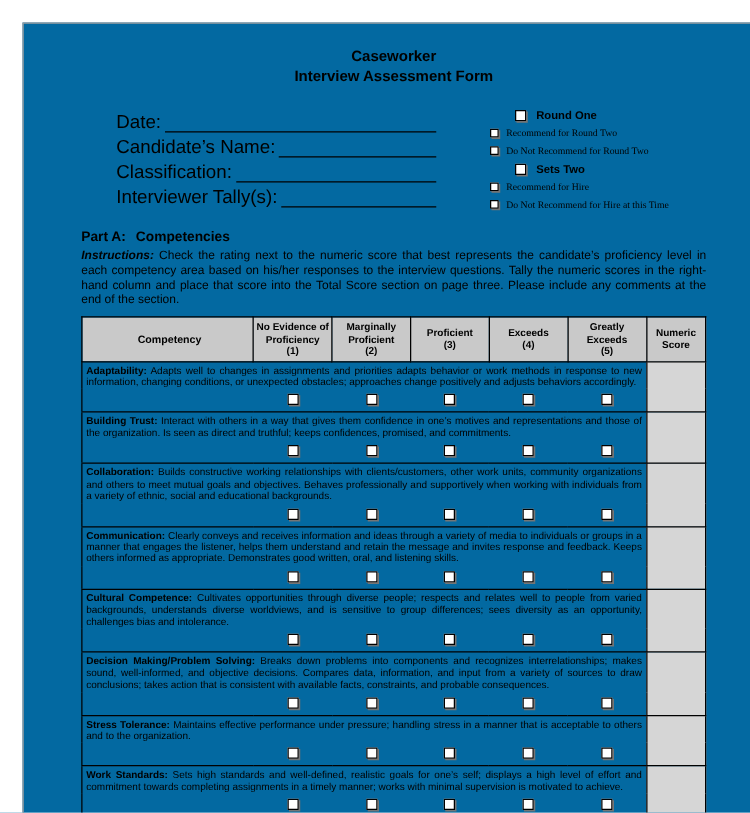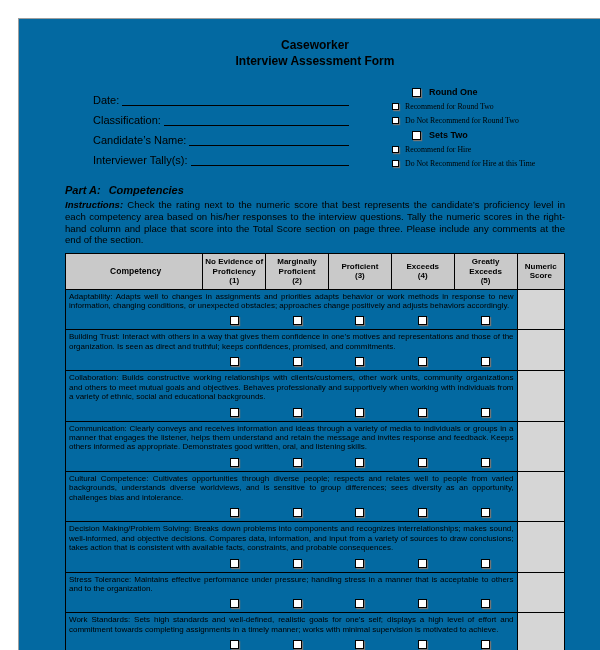--- a/index.html
+++ b/index.html
@@ -7,49 +7,49 @@
     font-family:"Liberation Sans","DejaVu Sans",sans-serif; color:#000; }
   .page { margin:18px; border:1px solid #9e9e9e; width:594px; height:644px;
     background:#0369a1; padding:18px 46px 0 46px; overflow:hidden; }
 
   .title-block { text-align:center; }
   .title-line { font-weight:bold; font-size:12px; line-height:1.35; }
 
   .form-section { display:flex; margin-top:17px; }
   .fields { margin-left:28px; width:256px; }
   .field { display:flex; align-items:flex-end; height:20px; }
-  .field-label { font-size:11px; padding-right:3px; white-space:nowrap; }
+  .field-label { font-size:15px; padding-right:3px; white-space:nowrap; }
   .field-line { flex:1; border-bottom:1px solid #000; height:14px; }
 
   .rounds { margin-left:auto; width:190px; padding-top:1px; }
   .round-main { display:flex; align-items:center; gap:8px; margin-bottom:5px;padding-left:37px; }
   .round-main .lbl { font-weight:bold; font-size:9px; }
   .round-sub { display:flex; align-items:center; gap:6px; margin:0 0 5px 17px;font-family:Liberation Serif, serif; }
   .round-sub .lbl { font-size:7.8px; }
 
   .cb { display:inline-block; background:#fff; border:1px solid #000;
     box-shadow:1.2px 1.2px 0 #757575; flex:none; }
   .cb.lg { width:9px; height:9px; }
   .cb.sm { width:7px; height:7px; }
   .cb.md { width:9px; height:9px; }
 
-  .parta { margin-top:11px; font-size:11px; font-weight:bold;font-style:italic; }
+  .parta { margin-top:11px; font-size:11px; font-weight:bold; }
   .parta .pa2 { margin-left:8px; }
   .instructions { margin-top:3px; font-size:9.6px; line-height:1.22; text-align:justify; }
   .instructions .ilabel { font-weight:bold; font-style:italic; }
 
   table { width:100%; border-collapse:collapse; margin-top:7px;
     border:1px solid #000; table-layout:fixed; }
   th { background:#c9c9c9; border:1px solid #000; font-size:8px;
     padding:3px 1px; line-height:1.18; vertical-align:middle; font-weight:bold; }
   th .hl, th .hn { display:block; text-align:center; }
   .th-comp { text-align:center; padding-left:4px; font-size:8.5px; }
   td.desc { font-size:8px; line-height:1.18; padding:2px 3px 1px 3px;
     border-top:1px solid #000; text-align:justify; }
-  td.desc .term { font-weight:normal; }
+  td.desc .term { font-weight:bold; }
   td.score { background:#d6d6d6; border:1px solid #000; }
   tr.check-row td { height:13px; text-align:center; vertical-align:middle; }
   tr.total-row td { border-top:1px solid #000; }
   td.total-label { text-align:right; font-weight:bold; font-size:9.5px; padding:3px 5px 4px 0; }
   td.total-score { background:#bcbcbc; border:1px solid #000; }
 </style>
 </head>
 <body>
 
 <div class="page">
@@ -59,25 +59,25 @@
     <div class="title-line">Interview Assessment Form</div>
   </div>
 
   <div class="form-section">
     <div class="fields">
       <div class="field">
         <span class="field-label">Date:</span>
         <span class="field-line"></span>
       </div>
       <div class="field">
+        <span class="field-label">Candidate’s Name:</span>
+        <span class="field-line"></span>
+      </div>
+      <div class="field">
         <span class="field-label">Classification:</span>
-        <span class="field-line"></span>
-      </div>
-      <div class="field">
-        <span class="field-label">Candidate’s Name:</span>
         <span class="field-line"></span>
       </div>
       <div class="field">
         <span class="field-label">Interviewer Tally(s):</span>
         <span class="field-line"></span>
       </div>
     </div>
 
     <div class="rounds">
       <div class="round-main">

